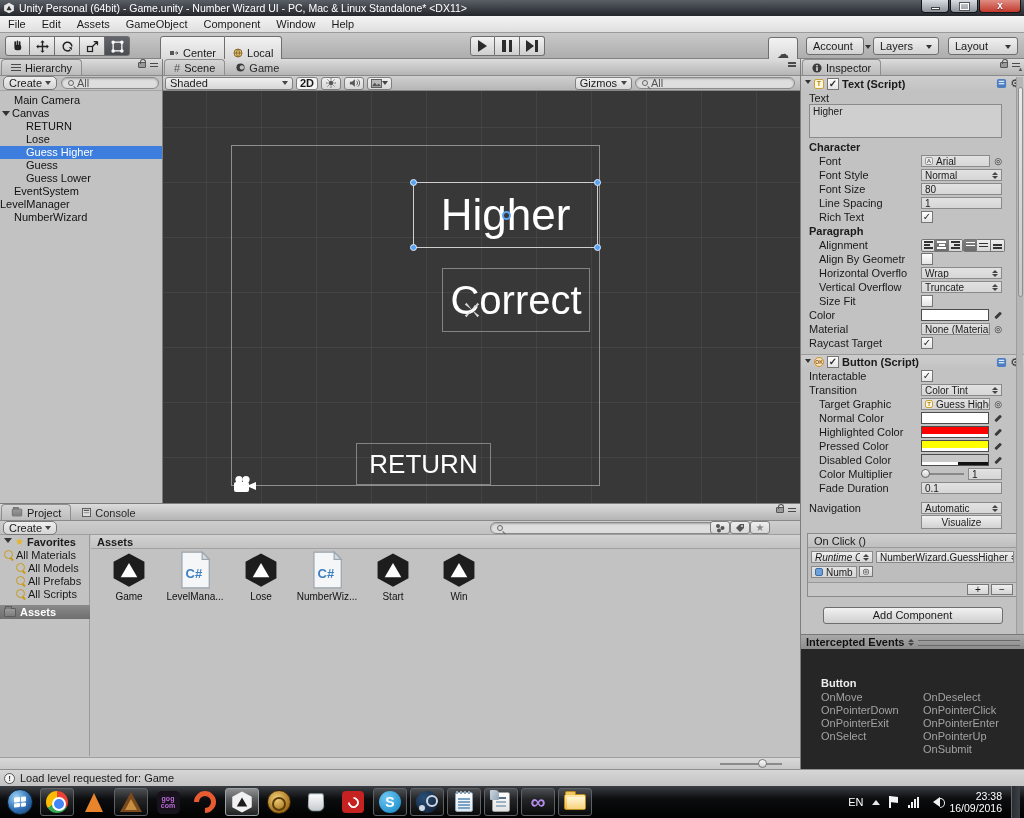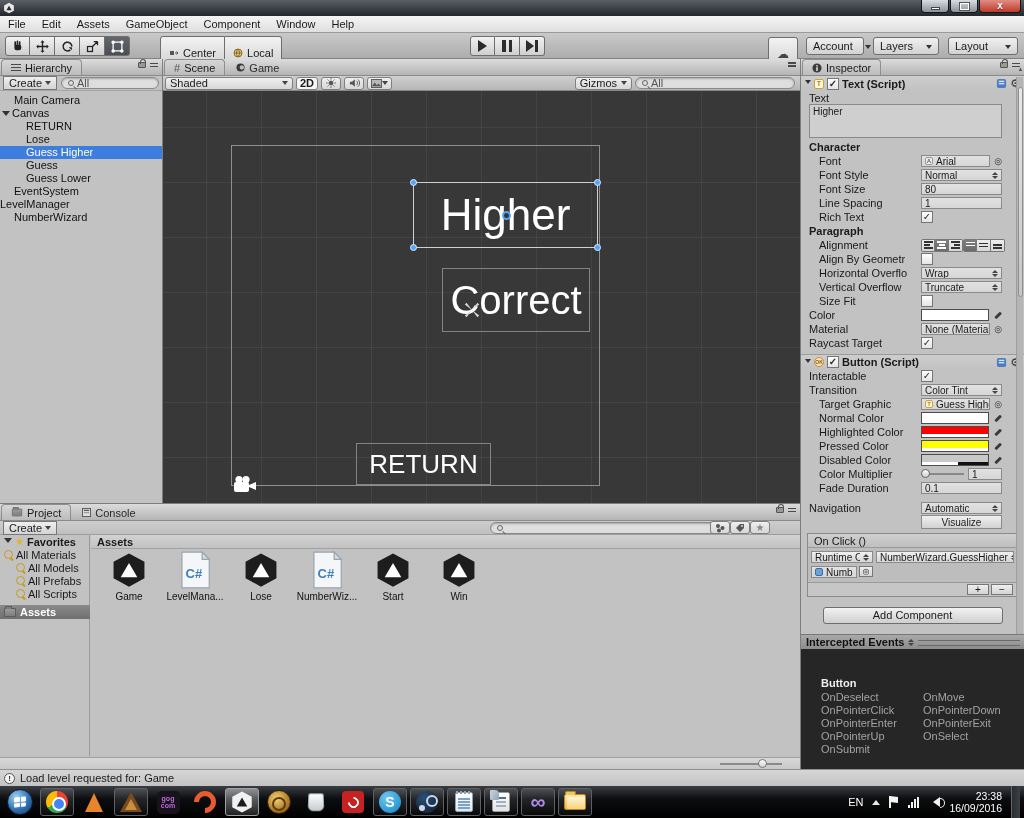--- a/index.html
+++ b/index.html
@@ -45,21 +45,21 @@
   .tab { height:16px; padding:0 9px; display:flex; align-items:center; gap:4px; background:linear-gradient(#d6d6d6,#bcbcbc); border:1px solid #8e8e8e; border-bottom:none; border-radius:4px 4px 0 0; margin-left:1px; }
   .tab.inactive { background:transparent; border-color:transparent; color:#2a2a2a; }
   .panel-corner { position:absolute; right:4px; top:3px; display:flex; align-items:center; gap:4px; }
   .lock-ico { width:8px; height:6px; border:1px solid #555; border-radius:1px; position:relative; background:#999; }
   .lock-ico:before { content:""; position:absolute; left:1px; top:-4px; width:4px; height:4px; border:1px solid #555; border-bottom:none; border-radius:3px 3px 0 0; }
   .menu-ico { width:10px; display:flex; flex-direction:column; gap:1.5px; }
   .menu-ico i { height:1.5px; background:#4a4a4a; }
   .search-pill { height:12px; border:1px solid #8a8a8a; border-radius:7px; background:#dedede; box-shadow:inset 0 1px 2px rgba(0,0,0,.25); display:flex; align-items:center; padding:0 6px; gap:3px; color:#555; }
   .mag { width:6px; height:6px; border:1.4px solid #666; border-radius:50%; position:relative; flex:none; }
   .mag:after { content:""; position:absolute; left:5px; top:5px; width:4px; height:1.4px; background:#666; transform:rotate(45deg); transform-origin:0 0; }
-  .minibtn { height:14px; border:1px solid #777; border-radius:0; background:linear-gradient(#efefef,#d4d4d4); display:flex; align-items:center; padding:0 5px; gap:3px; }
+  .minibtn { height:14px; border:1px solid #777; border-radius:5px; background:linear-gradient(#efefef,#d4d4d4); display:flex; align-items:center; padding:0 5px; gap:3px; }
 
   
   .hierarchy { left:0; top:59px; width:163px; height:444px; border-right:1px solid #7d7d7d; background:#c2c2c2; }
   .hier-tools { height:15px; display:flex; align-items:center; padding:1px 3px; gap:4px; border-bottom:1px solid #a5a5a5; }
   .hrow { height:13px; line-height:13px; display:flex; align-items:center; color:#111;text-align:right; }
   .hrow.sel { background:#3d7ddd; color:#fff; }
   .tri-exp { width:0; height:0; border:4px solid transparent; border-top:5px solid #333; margin:4px 2px 0 2px; }
 
   
   .scenep { left:163px; top:59px; width:637px; height:444px; }
@@ -193,20 +193,21 @@
   .align-btn.sel i { background:#fff; }
 </style>
 </head>
 <body>
 
 <div class="abs titlebar">
   <svg class="unity-mini" viewBox="0 0 32 32">
       <polygon points="16,2 29,9 29,23 16,30 3,23 3,9" fill="#e8e8e8"></polygon>
       <polygon points="16,10 23,22 9,22" fill="#2b2b2b"></polygon>
     </svg>
+  <span>Unity Personal (64bit) - Game.unity - Number Wizard UI - PC, Mac &amp; Linux Standalone* &lt;DX11&gt;</span>
   <div class="winbtns">
     <div class="winbtn">
         <i class="glyph-min"></i>
       </div>
     <div class="winbtn">
         <i class="glyph-max"></i>
       </div>
     <div class="winbtn close">
         <span class="glyph-x">x</span>
       </div>
@@ -724,21 +725,21 @@
         <span>Visualize</span>
       </div>
   </div>
 
   <div class="onclick-box">
     <div class="onclick-head">
         <span>On Click ()</span>
       </div>
     <div style="display:flex; gap:3px; padding:3px 3px 1px 3px;">
       <div class="ictl" style="flex:0 0 62px; background:linear-gradient(#f0f0f0,#d6d6d6);">
-          <span style="overflow:hidden;">Runtime O</span>
+          <span style="overflow:hidden;font-style:italic;">Runtime O</span>
           <span class="updown">
             <i class="u"></i>
             <i class="d"></i>
           </span>
         </div>
       <div class="ictl" style="background:linear-gradient(#f0f0f0,#d6d6d6);">
           <span>NumberWizard.GuessHigher</span>
           <span class="updown">
             <i class="u"></i>
             <i class="d"></i>
@@ -778,31 +779,31 @@
       <span class="updown" style="margin-left:0;">
           <i class="u"></i>
           <i class="d"></i>
         </span>
       <span class="iev-lines"></span>
     </div>
     <div class="iev-body">
       <div class="grp">Button</div>
       <div class="iev-cols">
         <div class="c">
+          <div>OnMove</div>
+          <div>OnPointerDown</div>
+          <div>OnPointerExit</div>
+          <div>OnSelect</div>
+        </div>
+        <div class="c">
           <div>OnDeselect</div>
           <div>OnPointerClick</div>
           <div>OnPointerEnter</div>
           <div>OnPointerUp</div>
           <div>OnSubmit</div>
-        </div>
-        <div class="c">
-          <div>OnMove</div>
-          <div>OnPointerDown</div>
-          <div>OnPointerExit</div>
-          <div>OnSelect</div>
         </div>
       </div>
     </div>
   </div>
 </div>
 
 <div class="abs project">
   <div class="tabbar">
     <div class="tab">
         <span class="folder-ico" style="transform:scale(.85);"></span>

